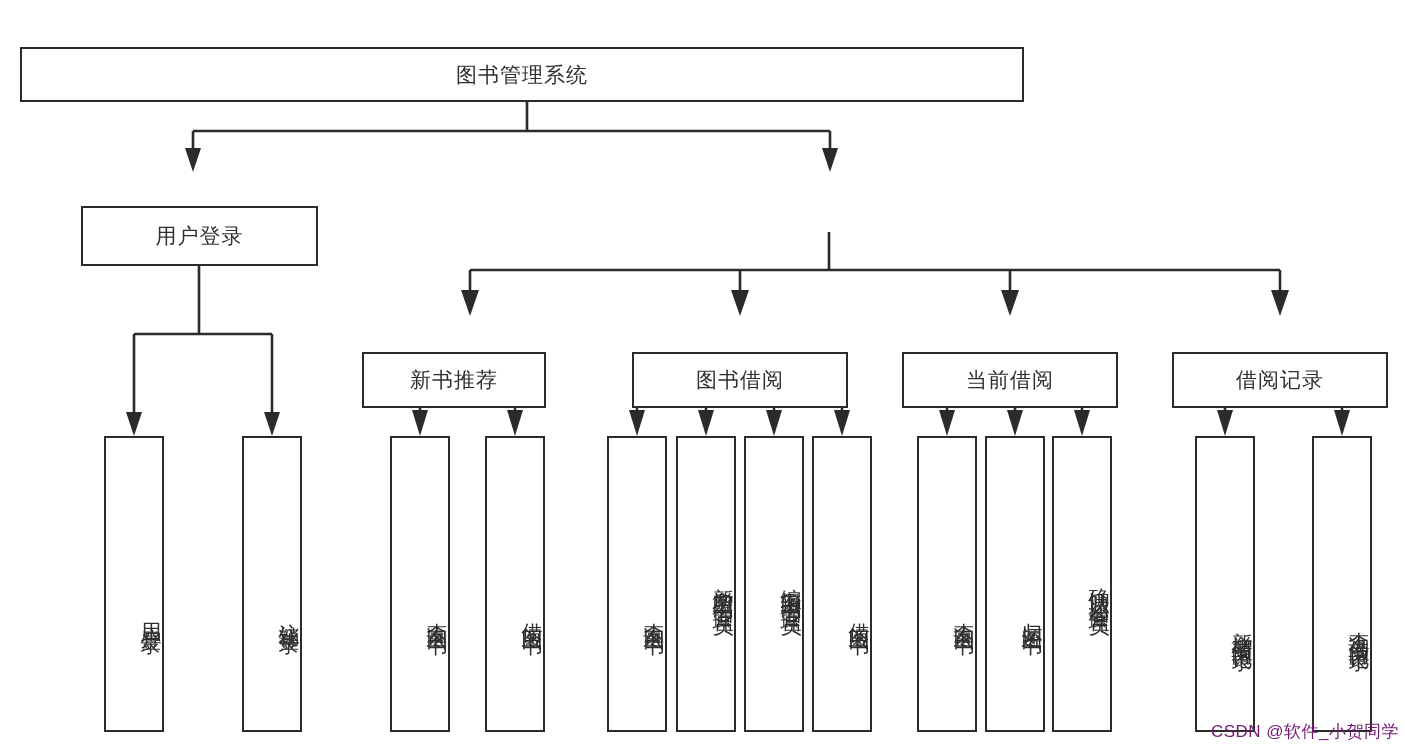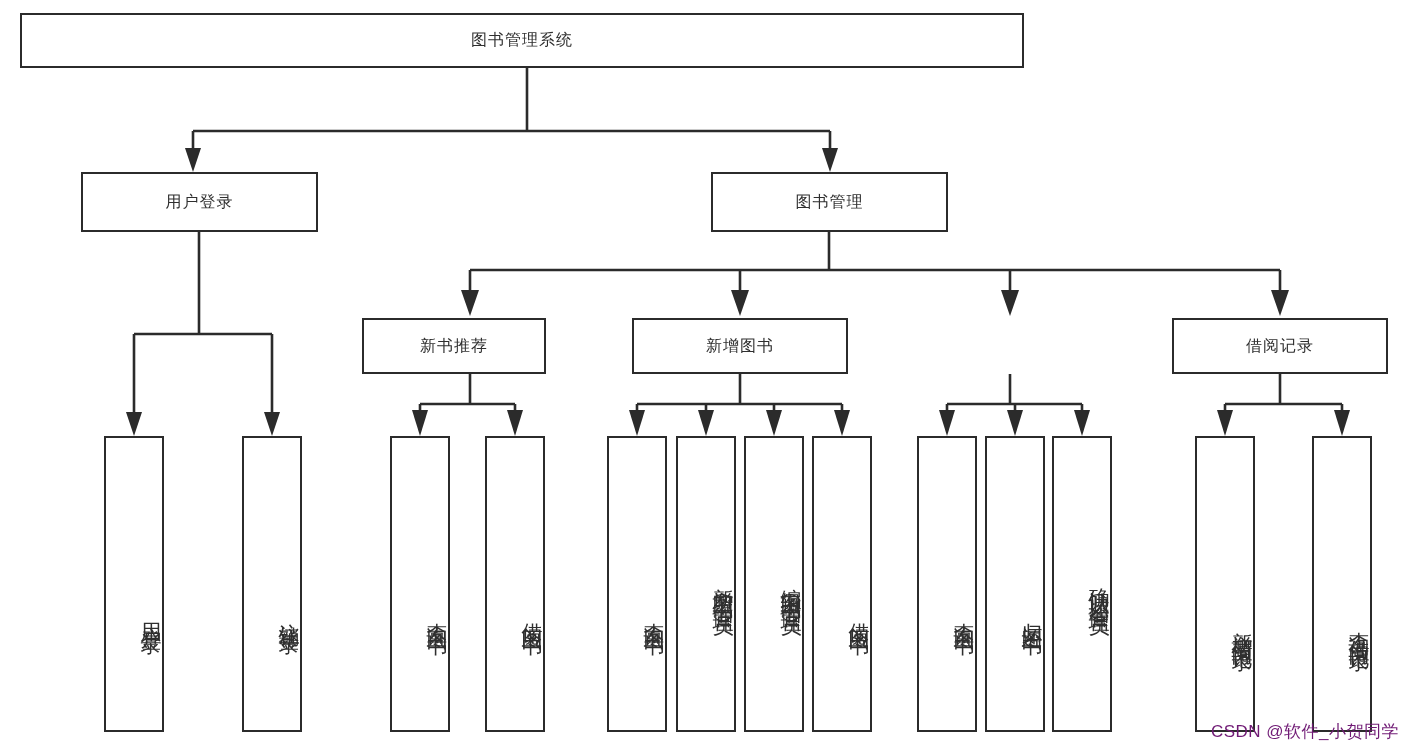--- a/index.html
+++ b/index.html
@@ -17,21 +17,22 @@
     background:#ffffff;
     border:2px solid #2b2b2b;
     display:flex;
     align-items:center;
     justify-content:center;
     color:#2f2f2f;
     letter-spacing:1px;
   }
   .node.horiz{
     writing-mode:horizontal-tb;
-    font-size:16px;
+    font-size:21px;
+    margin-top:34px;
   }
   .node.vert{
     writing-mode:vertical-rl;
     text-orientation:upright;
     font-size:21px;
     letter-spacing:4px;
     align-items:flex-start;
     justify-content:center;
     padding-top:18px;
     line-height:1;
@@ -115,24 +116,24 @@
     <path class="lk" d="M1225,404 L1342,404"></path>
     <path class="lk" d="M1225,404 L1225,422"></path>
     <polygon class="ah" points="1225,436 1217,410 1233,410"></polygon>
     <path class="lk" d="M1342,404 L1342,422"></path>
     <polygon class="ah" points="1342,436 1334,410 1350,410"></polygon>
   </svg>
 
   <div class="node horiz" style="left:20px;top:13px;width:1004px;height:55px;">图书管理系统</div>
 
   <div class="node horiz" style="left:81px;top:172px;width:237px;height:60px;">用户登录</div>
-  <div class="node horiz" style="left:711px;top:172px;width:237px;height:60px;">图书管理</div>
 
   <div class="node horiz" style="left:362px;top:318px;width:184px;height:56px;">新书推荐</div>
-  <div class="node horiz" style="left:632px;top:318px;width:216px;height:56px;">新增图书</div>
+  <div class="node horiz" style="left:632px;top:318px;width:216px;height:56px;">图书借阅</div>
+  <div class="node horiz" style="left:902px;top:318px;width:216px;height:56px;">当前借阅</div>
   <div class="node horiz" style="left:1172px;top:318px;width:216px;height:56px;text-align:center;">借阅记录</div>
 
   <div class="node vert mid" style="left:104px;top:436px;width:60px;height:296px;">用户登录</div>
   <div class="node vert mid" style="left:242px;top:436px;width:60px;height:296px;">注销登录</div>
 
   <div class="node vert mid" style="left:390px;top:436px;width:60px;height:296px;">查询图书</div>
   <div class="node vert mid" style="left:485px;top:436px;width:60px;height:296px;">借阅图书</div>
 
   <div class="node vert mid" style="left:607px;top:436px;width:60px;height:296px;">查询图书</div>
   <div class="node vert tall" style="left:676px;top:436px;width:60px;height:296px;">新增图书（管理员）</div>

